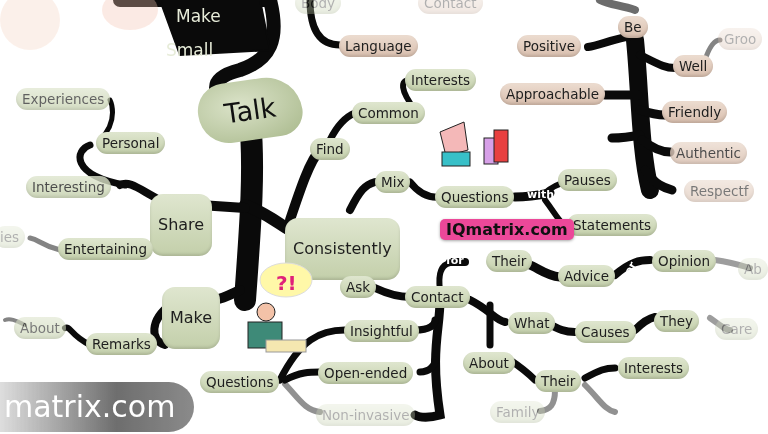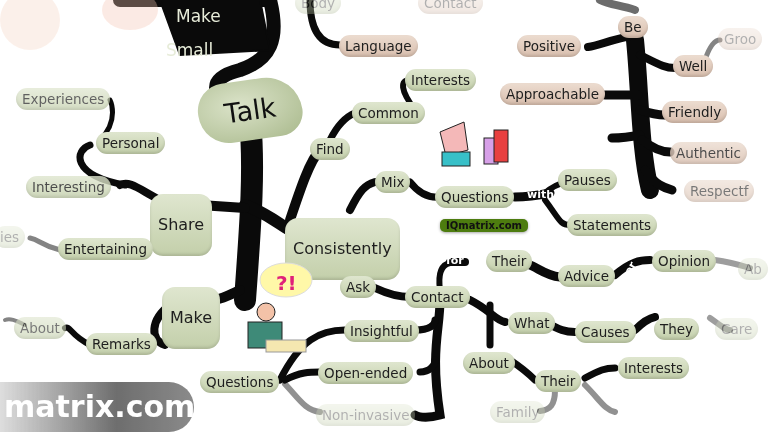--- a/index.html
+++ b/index.html
@@ -6,22 +6,22 @@
   body { width:768px; height:434px; position:relative; overflow:hidden; background:#ffffff; font-family:"DejaVu Sans", sans-serif; }
   #map { position:absolute; left:0; top:0; width:768px; height:434px; }
   .node { position:absolute; border-radius:11px; padding:0 6px; font-size:13.5px; line-height:22px; height:22px; color:#1e1e1e; white-space:nowrap; box-shadow: inset 0 -2px 3px rgba(0,0,0,0.12); }
   .g { background:linear-gradient(#dfe6cf,#c3cfaa); }
   .b { background:linear-gradient(#ecdcd0,#d9bfae); }
   .faded { opacity:0.35; }
   .big { font-size:16px; height:26px; line-height:26px; border-radius:13px; padding:18px 8px; }
   .conn { position:absolute; color:#ffffff; font-size:11px; font-weight:bold; }
   .talk { position:absolute; left:198px; top:80px; width:104px; height:60px; border-radius:30px 40px 26px 34px; background:radial-gradient(ellipse at 40% 40%, #dbe3c9, #a9b98c); font-size:27px; display:flex; align-items:center; justify-content:center; transform:rotate(-8deg); color:#111; }
   .makesmall { position:absolute; color:#e7ecd9; font-size:17px; line-height:21px; text-align:left; }
-  .watermark { position:absolute; left:440px; top:219px; background:#4d7c0f; border-radius:5px; padding:1px 6px; font-size:10px; font-weight:bold; color:#111; box-shadow:0 1px 3px rgba(0,0,0,0.35); }
-  .bigmark { position:absolute; left:0; top:382px; width:190px; height:50px; background:linear-gradient(90deg, rgba(60,60,60,0.2), #555 60%, #777); border-radius:0 30px 30px 0; color:#ffffff; font-size:30px; font-weight:bold; line-height:50px; padding-left:4px; opacity:0.85; }
+  .watermark { position:absolute; left:440px; top:219px; background:#ec4899; border-radius:5px; padding:1px 6px; font-size:16px; font-weight:bold; color:#111; box-shadow:0 1px 3px rgba(0,0,0,0.35); }
+  .bigmark { position:absolute; left:0; top:382px; width:190px; height:50px; background:linear-gradient(90deg, rgba(60,60,60,0.2), #555 60%, #777); border-radius:0 30px 30px 0; color:#ffffff; font-size:30px; font-weight:normal; line-height:50px; padding-left:4px; opacity:0.85; }
 </style>
 </head>
 <body>
 
 <div id="map">
   <svg width="768" height="434" style="position:absolute;left:0;top:0">
     <g fill="none" stroke="#0a0a0a" stroke-linecap="round">
 
       <path d="M120 0 L270 0 C280 40 270 60 240 70 C200 80 220 100 230 110" stroke-width="14"></path>
       <path d="M160 0 L260 0 L270 50 L180 55 Z" fill="#0a0a0a" stroke-width="2"></path>
@@ -120,21 +120,21 @@
   <div class="node g" style="left:340px;top:276px">Ask</div>
   <div class="node g" style="left:405px;top:286px">Contact</div>
   <div class="conn" style="left:446px;top:254px">for</div>
   <div class="node g" style="left:486px;top:250px">Their</div>
   <div class="node g" style="left:558px;top:265px">Advice</div>
   <div class="conn" style="left:624px;top:262px;transform:rotate(-60deg)">or</div>
   <div class="node g" style="left:652px;top:250px">Opinion</div>
   <div class="node g faded" style="left:738px;top:258px">Ab</div>
   <div class="node g" style="left:508px;top:312px">What</div>
   <div class="node g" style="left:575px;top:321px">Causes</div>
-  <div class="node g" style="left:654px;top:318px">They</div>
+  <div class="node g" style="left:654px;top:310px">They</div>
   <div class="node g faded" style="left:715px;top:318px">Care</div>
   <div class="node g" style="left:463px;top:352px">About</div>
   <div class="node g" style="left:535px;top:370px">Their</div>
   <div class="node g" style="left:618px;top:357px">Interests</div>
   <div class="node g faded" style="left:490px;top:401px">Family</div>
 
   <div class="node g" style="left:200px;top:371px">Questions</div>
   <div class="node g" style="left:344px;top:320px">Insightful</div>
   <div class="node g" style="left:318px;top:362px">Open-ended</div>
   <div class="node g faded" style="left:316px;top:404px">Non-invasive</div>

